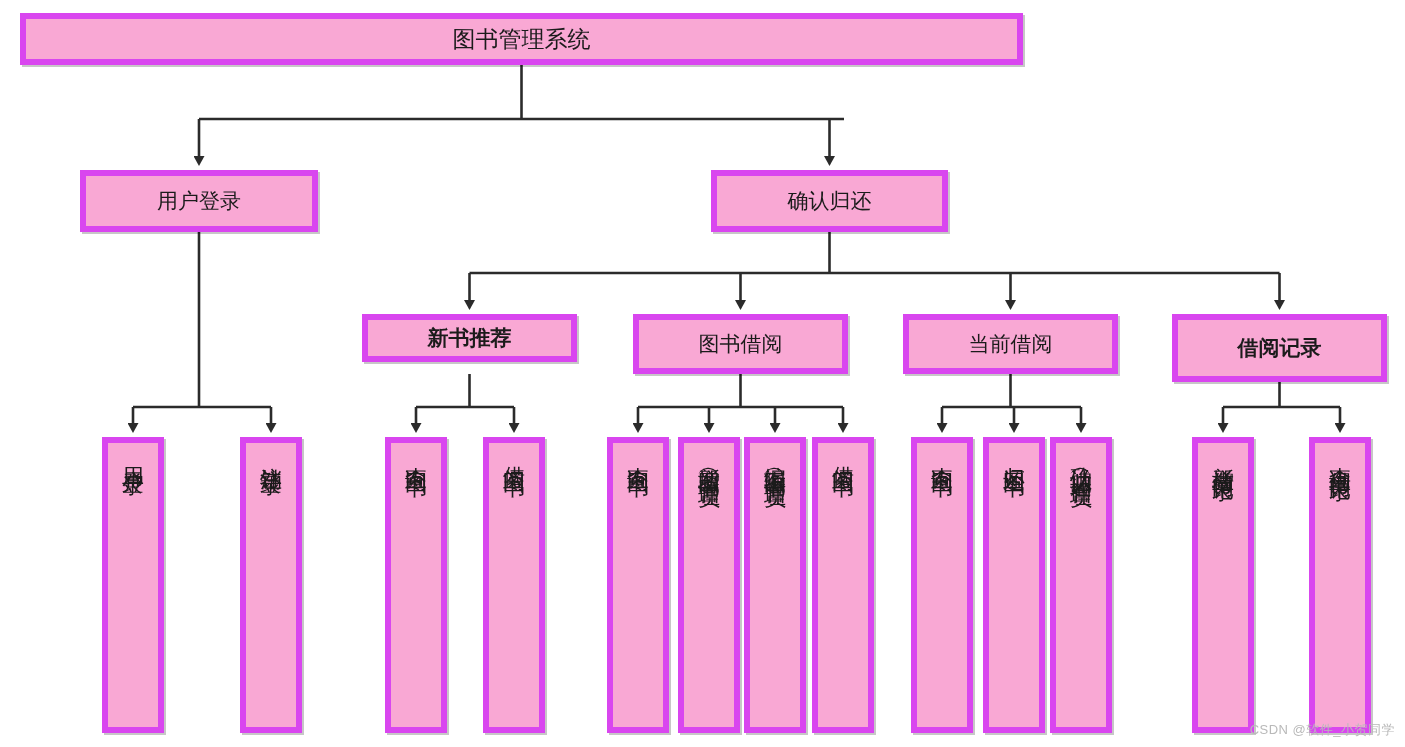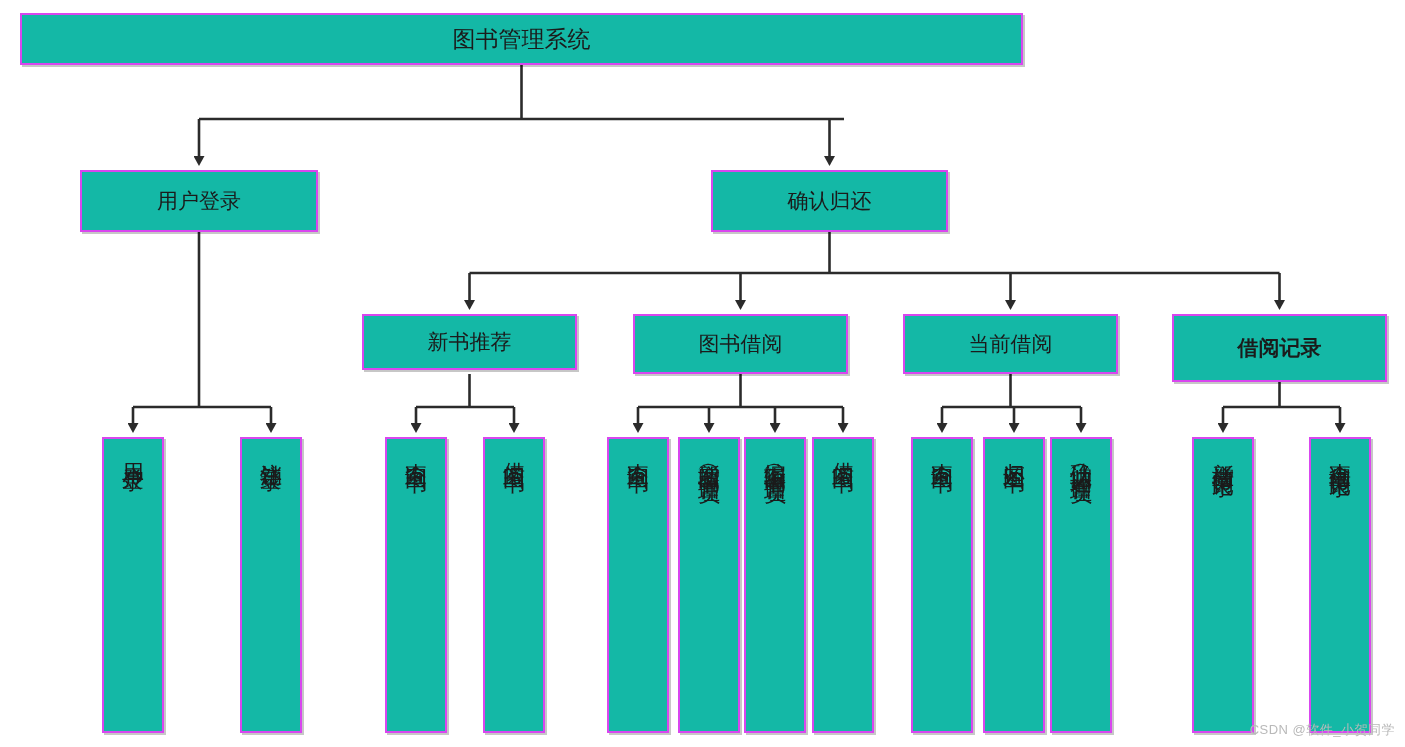--- a/index.html
+++ b/index.html
@@ -21,22 +21,22 @@
     position: absolute;
     left: 0;
     top: 0;
     width: 1405px;
     height: 747px;
     pointer-events: none;
   }
   .node {
     position: absolute;
     box-sizing: border-box;
-    background: #14b8a6;
-    border: 2px solid #d946ef;
+    background: #f9a8d4;
+    border: 6px solid #d946ef;
     box-shadow: 2px 2px 0 rgba(0,0,0,0.22);
     display: flex;
     align-items: center;
     justify-content: center;
     color: #1b1b1b;
   }
   .node .label {
     display: block;
     text-align: center;
     line-height: 1.25;
@@ -131,21 +131,21 @@
     <span class="label">图书管理系统</span>
   </div>
 
   <div class="node branch" style="left:80px; top:170px; width:238px; height:62px;">
     <span class="label">用户登录</span>
   </div>
   <div class="node branch" style="left:711px; top:170px; width:237px; height:62px;">
     <span class="label">确认归还</span>
   </div>
 
-  <div class="node branch" style="left:362px; top:314px; width:215px; height:56px;">
+  <div class="node branch" style="left:362px; top:314px; width:215px; height:48px;font-weight:bold;">
     <span class="label">新书推荐</span>
   </div>
   <div class="node branch" style="left:633px; top:314px; width:215px; height:60px;">
     <span class="label">图书借阅</span>
   </div>
   <div class="node branch" style="left:903px; top:314px; width:215px; height:60px;">
     <span class="label">当前借阅</span>
   </div>
   <div class="node branch" style="left:1172px; top:314px; width:215px; height:68px;font-weight:bold;">
     <span class="label">借阅记录</span>

